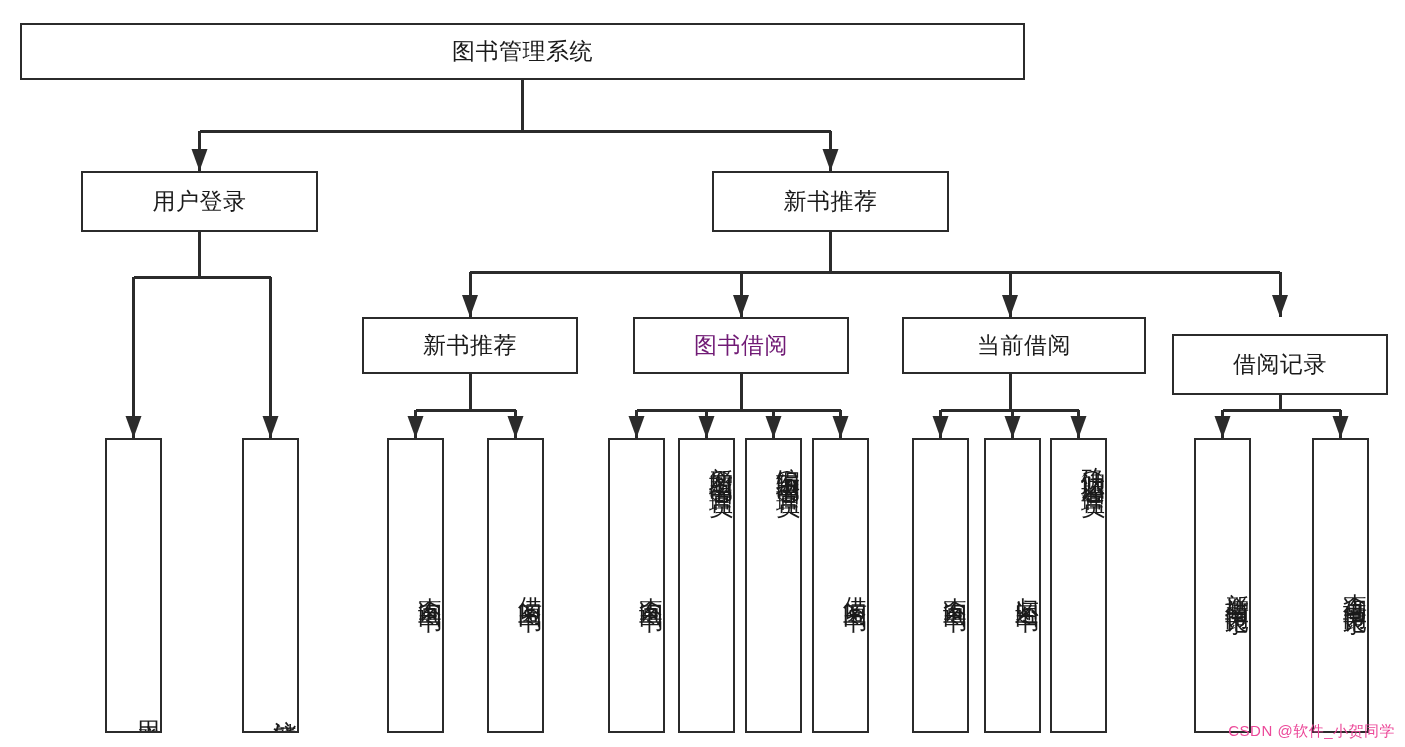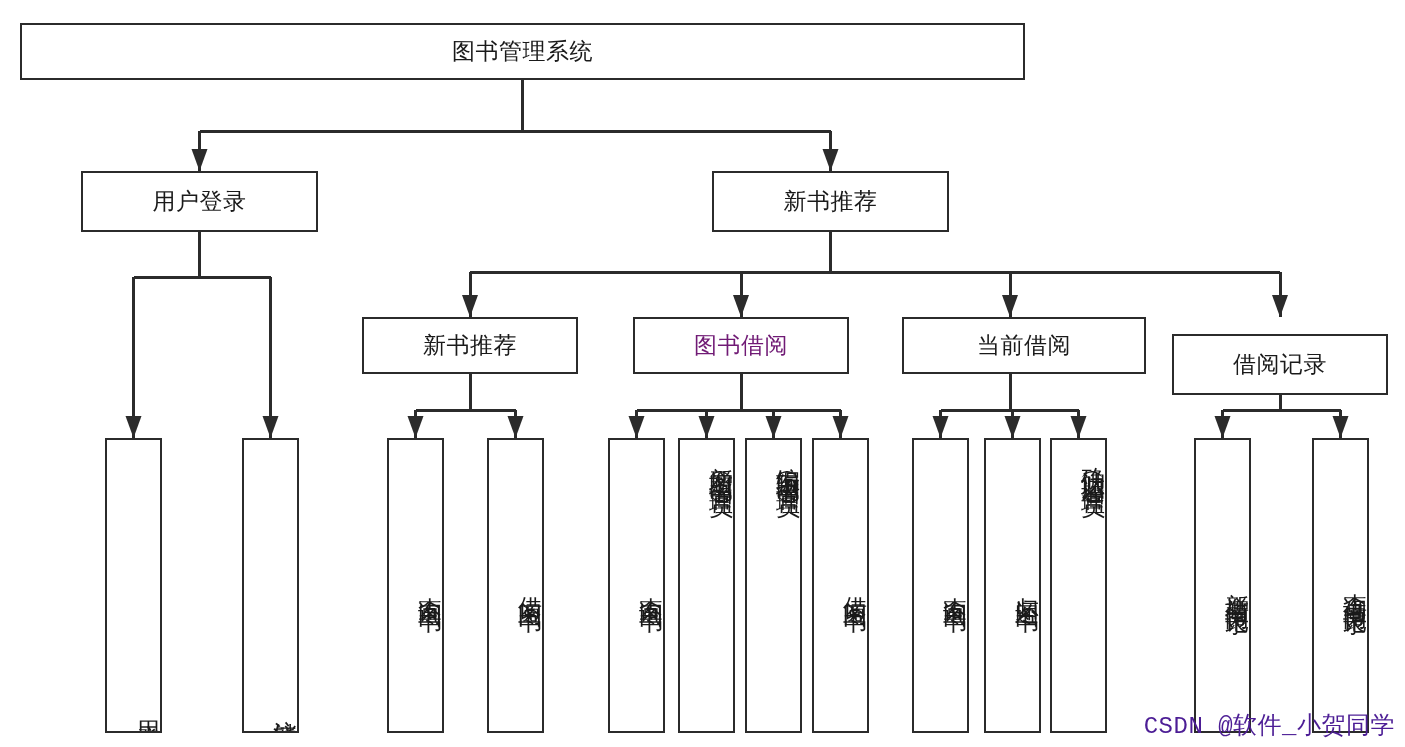--- a/index.html
+++ b/index.html
@@ -82,25 +82,25 @@
     left: 0;
     top: 0;
     width: 1405px;
     height: 747px;
     pointer-events: none;
   }
   #watermark {
     position: absolute;
     right: 10px;
     bottom: 6px;
-    color: #4c1d95;
-    font-size: 24px;
+    color: #ec4899;
+    font-size: 15px;
     letter-spacing: 0.5px;
     white-space: nowrap;
-    font-family: Liberation Mono, monospace;
+    font-family: Liberation Sans, sans-serif;
   }
 </style>
 </head>
 <body>
 
 <div id="diagram-root">
   <svg id="edges-layer" width="1405" height="747" viewBox="0 0 1405 747" xmlns="http://www.w3.org/2000/svg">
       <line x1="522.5" y1="68" x2="522.5" y2="131" stroke="#2b2b2b" stroke-width="3" shape-rendering="crispEdges"></line>
       <line x1="199.5" y1="131" x2="830.5" y2="131" stroke="#2b2b2b" stroke-width="3" shape-rendering="crispEdges"></line>
       <line x1="199.5" y1="131" x2="199.5" y2="171" stroke="#2b2b2b" stroke-width="3" shape-rendering="crispEdges"></line>

